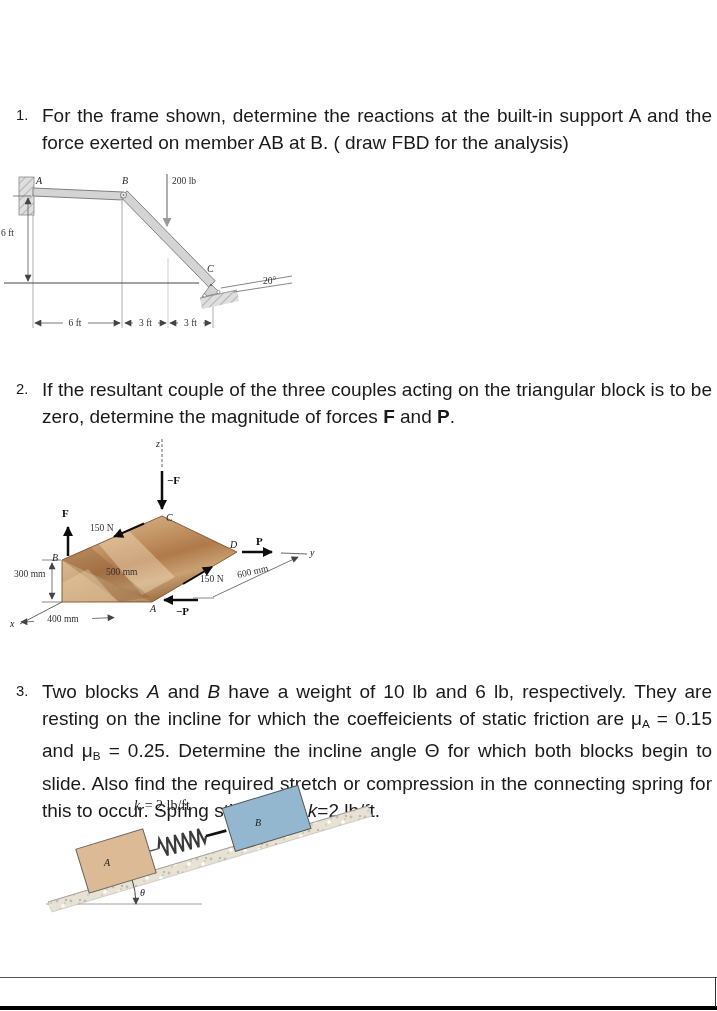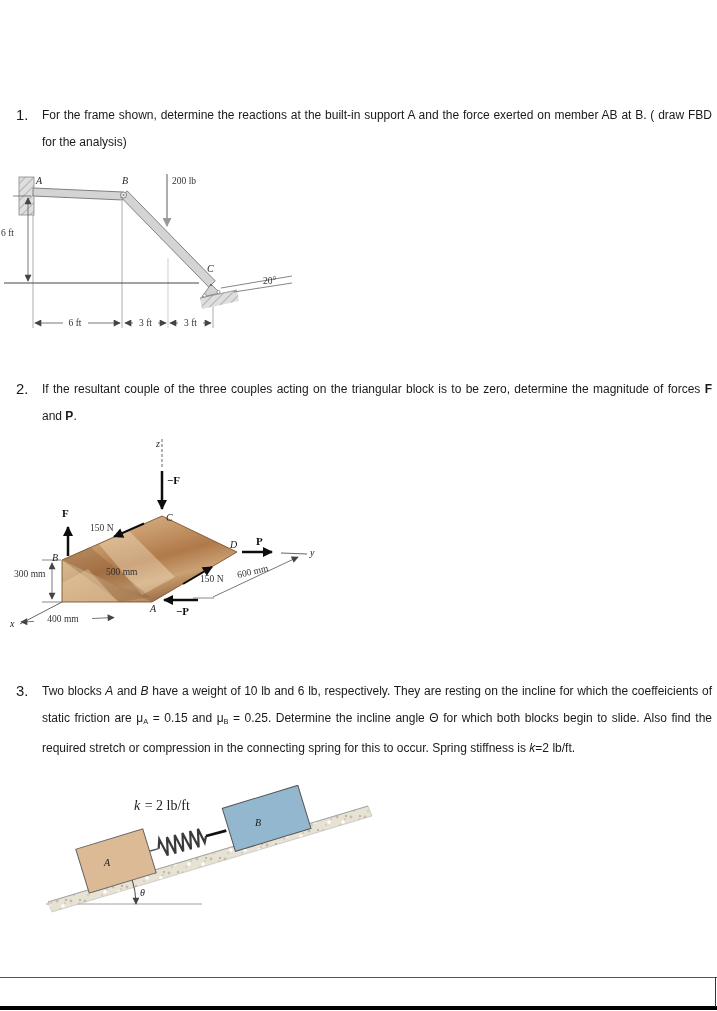--- a/index.html
+++ b/index.html
@@ -1,20 +1,20 @@
 <!DOCTYPE html>
 <html><head>
 <meta charset="utf-8">
 <style>
   html,body{margin:0;padding:0;background:#fff;}
   .page{position:relative;width:717px;height:1011px;background:#ffffff;overflow:hidden;
         font-family:"Liberation Sans",sans-serif;color:#1a1a1a;}
   .problem{position:absolute;left:15px;width:699px;}
   .pnum{position:absolute;left:1px;top:0;font-size:14.8px;line-height:27px;}
-  .ptext{margin:0 0 0 27px;width:670px;font-size:12px;line-height:27px;text-align:justify;}
+  .ptext{margin:0 0 0 27px;width:670px;font-size:19px;line-height:27px;text-align:justify;}
   .rt-b{font-weight:700;}
   .rt-i{font-style:italic;}
   .rt-sub{font-size:0.62em;vertical-align:-0.28em;}
   .fig{position:absolute;}
   
   .lbl{font:italic 10px "Liberation Serif",serif;fill:#222;}
   .dim{font:9.5px "Liberation Serif",serif;fill:#333;}
   .bld{font:bold 11px "Liberation Serif",serif;fill:#0d0d0d;}
   .spr{font:italic 14px "Liberation Serif",serif;fill:#222;}
   .hr-thin{position:absolute;left:0;top:977px;width:717px;height:1px;background:#555;}

